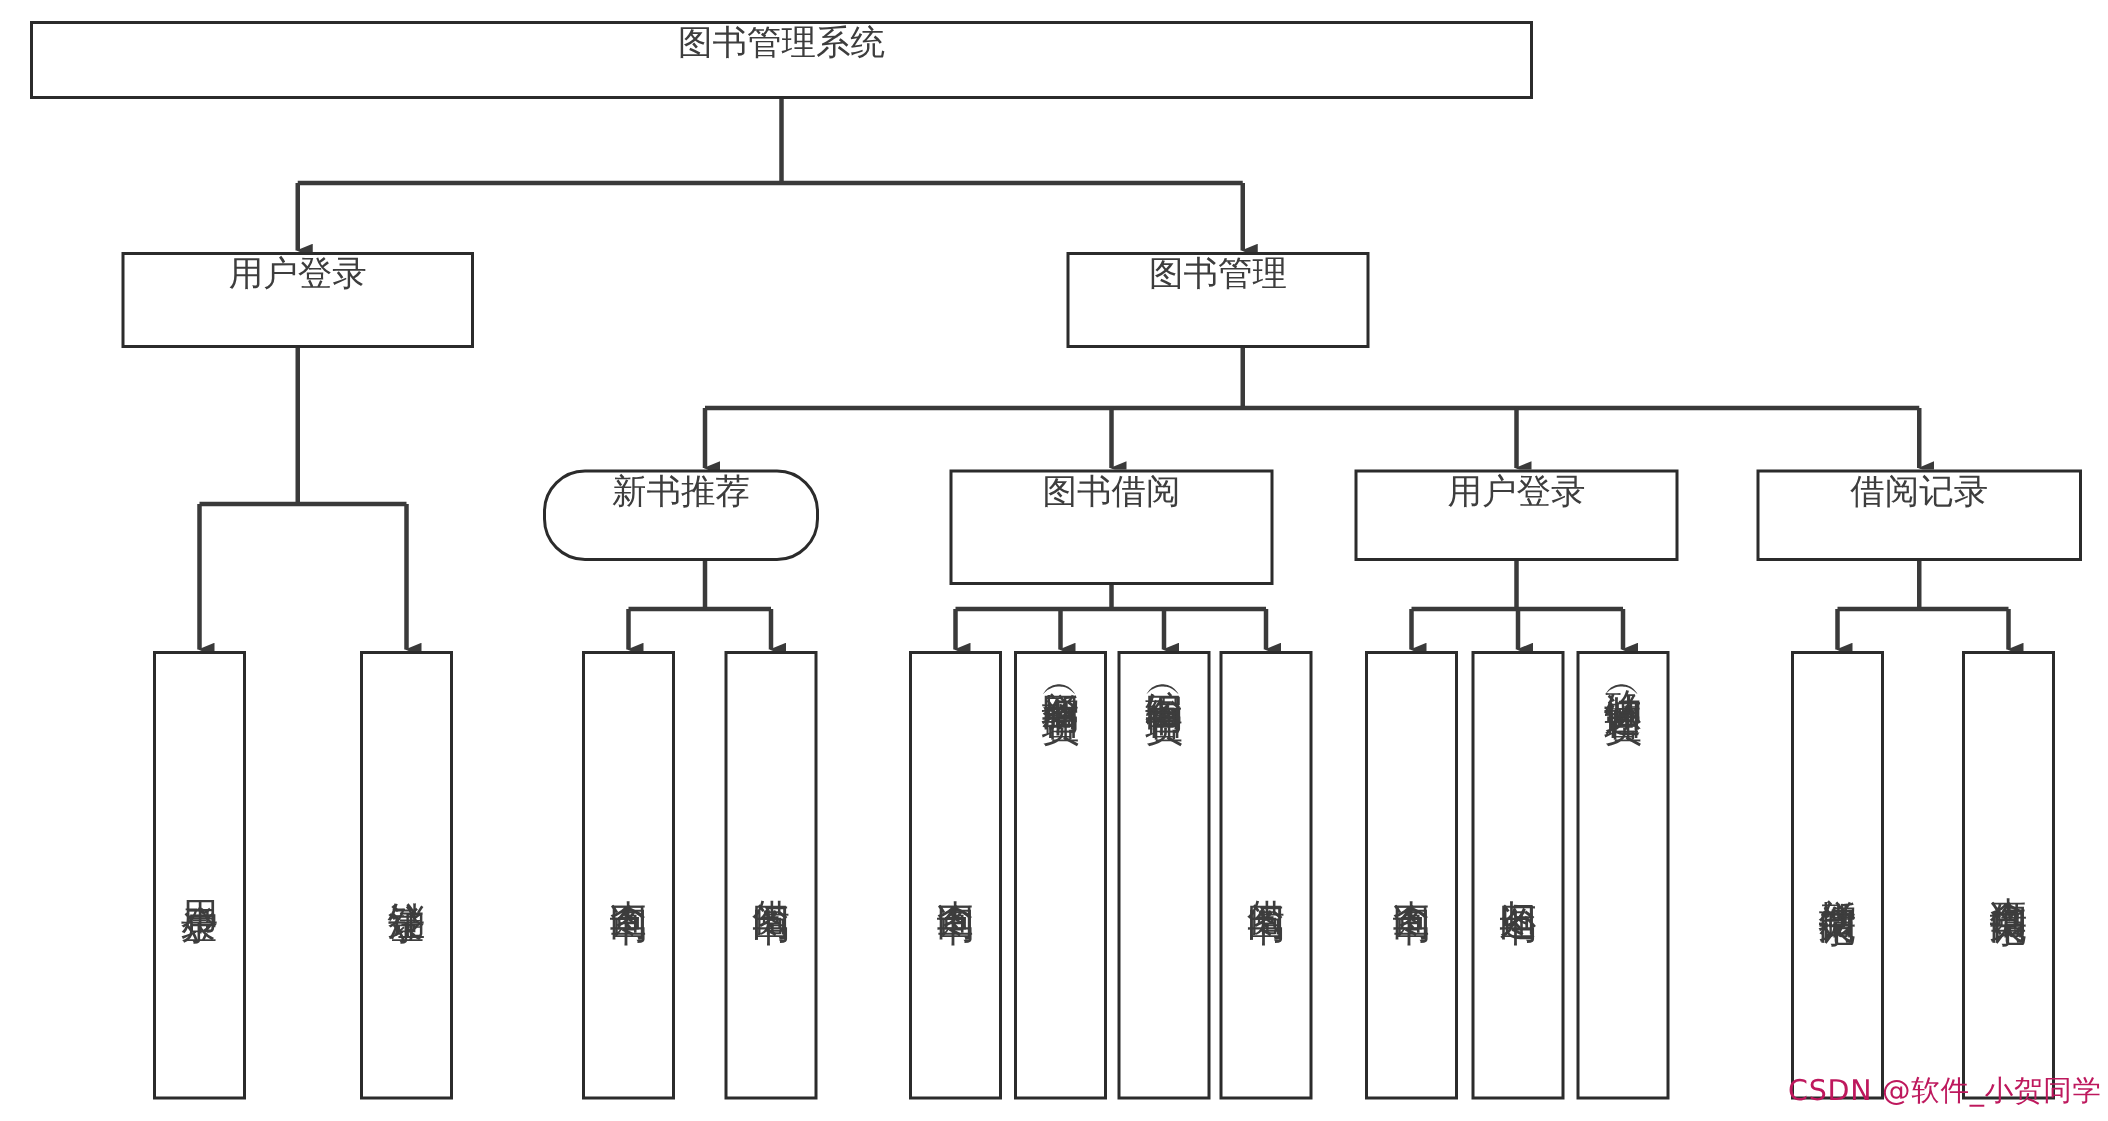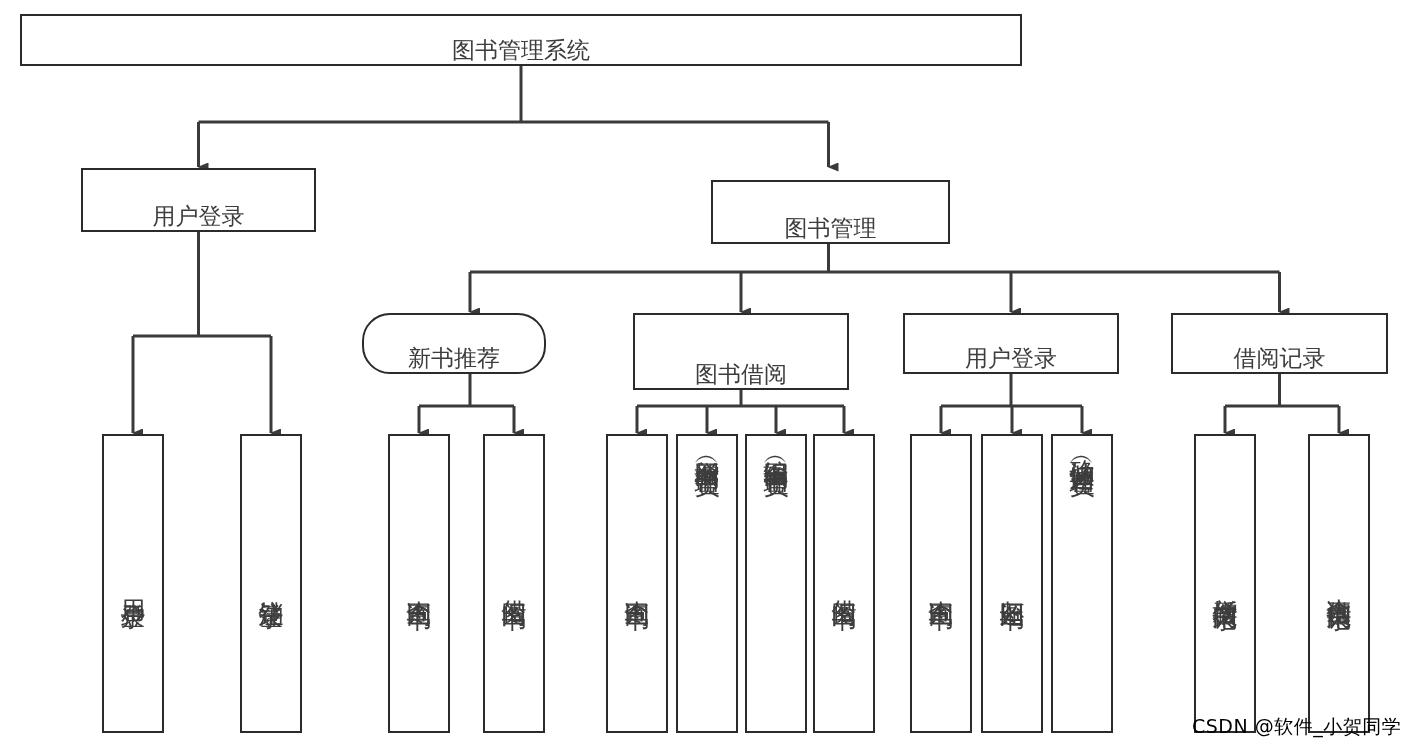--- a/index.html
+++ b/index.html
@@ -25,21 +25,21 @@
     width: 1405px;
     height: 747px;
     pointer-events: none;
   }
   .node {
     position: absolute;
     box-sizing: border-box;
     background: #ffffff;
     border: 2px solid #2b2b2b;
     display: flex;
-    align-items: flex-end;
+    align-items: flex-start;
     justify-content: center;
     overflow: hidden;
   }
   .node .label {
     color: #3d3d3d;
     text-align: center;
     line-height: 1.18;
     white-space: pre;
   }
   .node.horiz .label {
@@ -118,21 +118,21 @@
       </g>
   </svg>
 
   <div id="node-layer">
       <div class="node horiz" style="left: 20px; top: 14px; width: 1002px; height: 52px;">
         <span class="label">图书管理系统</span>
       </div>
       <div class="node horiz" style="left: 81px; top: 168px; width: 235px; height: 64px;">
         <span class="label">用户登录</span>
       </div>
-      <div class="node horiz" style="left: 711px; top: 168px; width: 239px; height: 64px; margin-top: 12px;">
+      <div class="node horiz" style="left: 711px; top: 168px; width: 202px; height: 64px;">
         <span class="label">图书管理</span>
       </div>
       <div class="node horiz" style="left: 362px; top: 313px; width: 184px; height: 61px; border-radius: 28px;">
         <span class="label">新书推荐</span>
       </div>
       <div class="node horiz" style="left: 633px; top: 313px; width: 216px; height: 77px;">
         <span class="label">图书借阅</span>
       </div>
       <div class="node horiz" style="left: 903px; top: 313px; width: 216px; height: 61px;">
         <span class="label">用户登录</span>
@@ -174,14 +174,14 @@
         <span class="label">确认归还（管理员）</span>
       </div>
       <div class="node vert centered" style="left: 1194px; top: 434px; width: 62px; height: 299px;">
         <span class="label">新增借阅记录</span>
       </div>
       <div class="node vert centered" style="left: 1308px; top: 434px; width: 62px; height: 299px;">
         <span class="label">查询借阅记录</span>
       </div>
     </div>
 
-  <div class="watermark" style="left: 1192px; top: 714px; color: #000000;">CSDN @软件_小贺同学</div>
+  <div class="watermark" style="left: 1192px; top: 714px; color: #be185d;">CSDN @软件_小贺同学</div>
 </div>
 
 </body></html>

